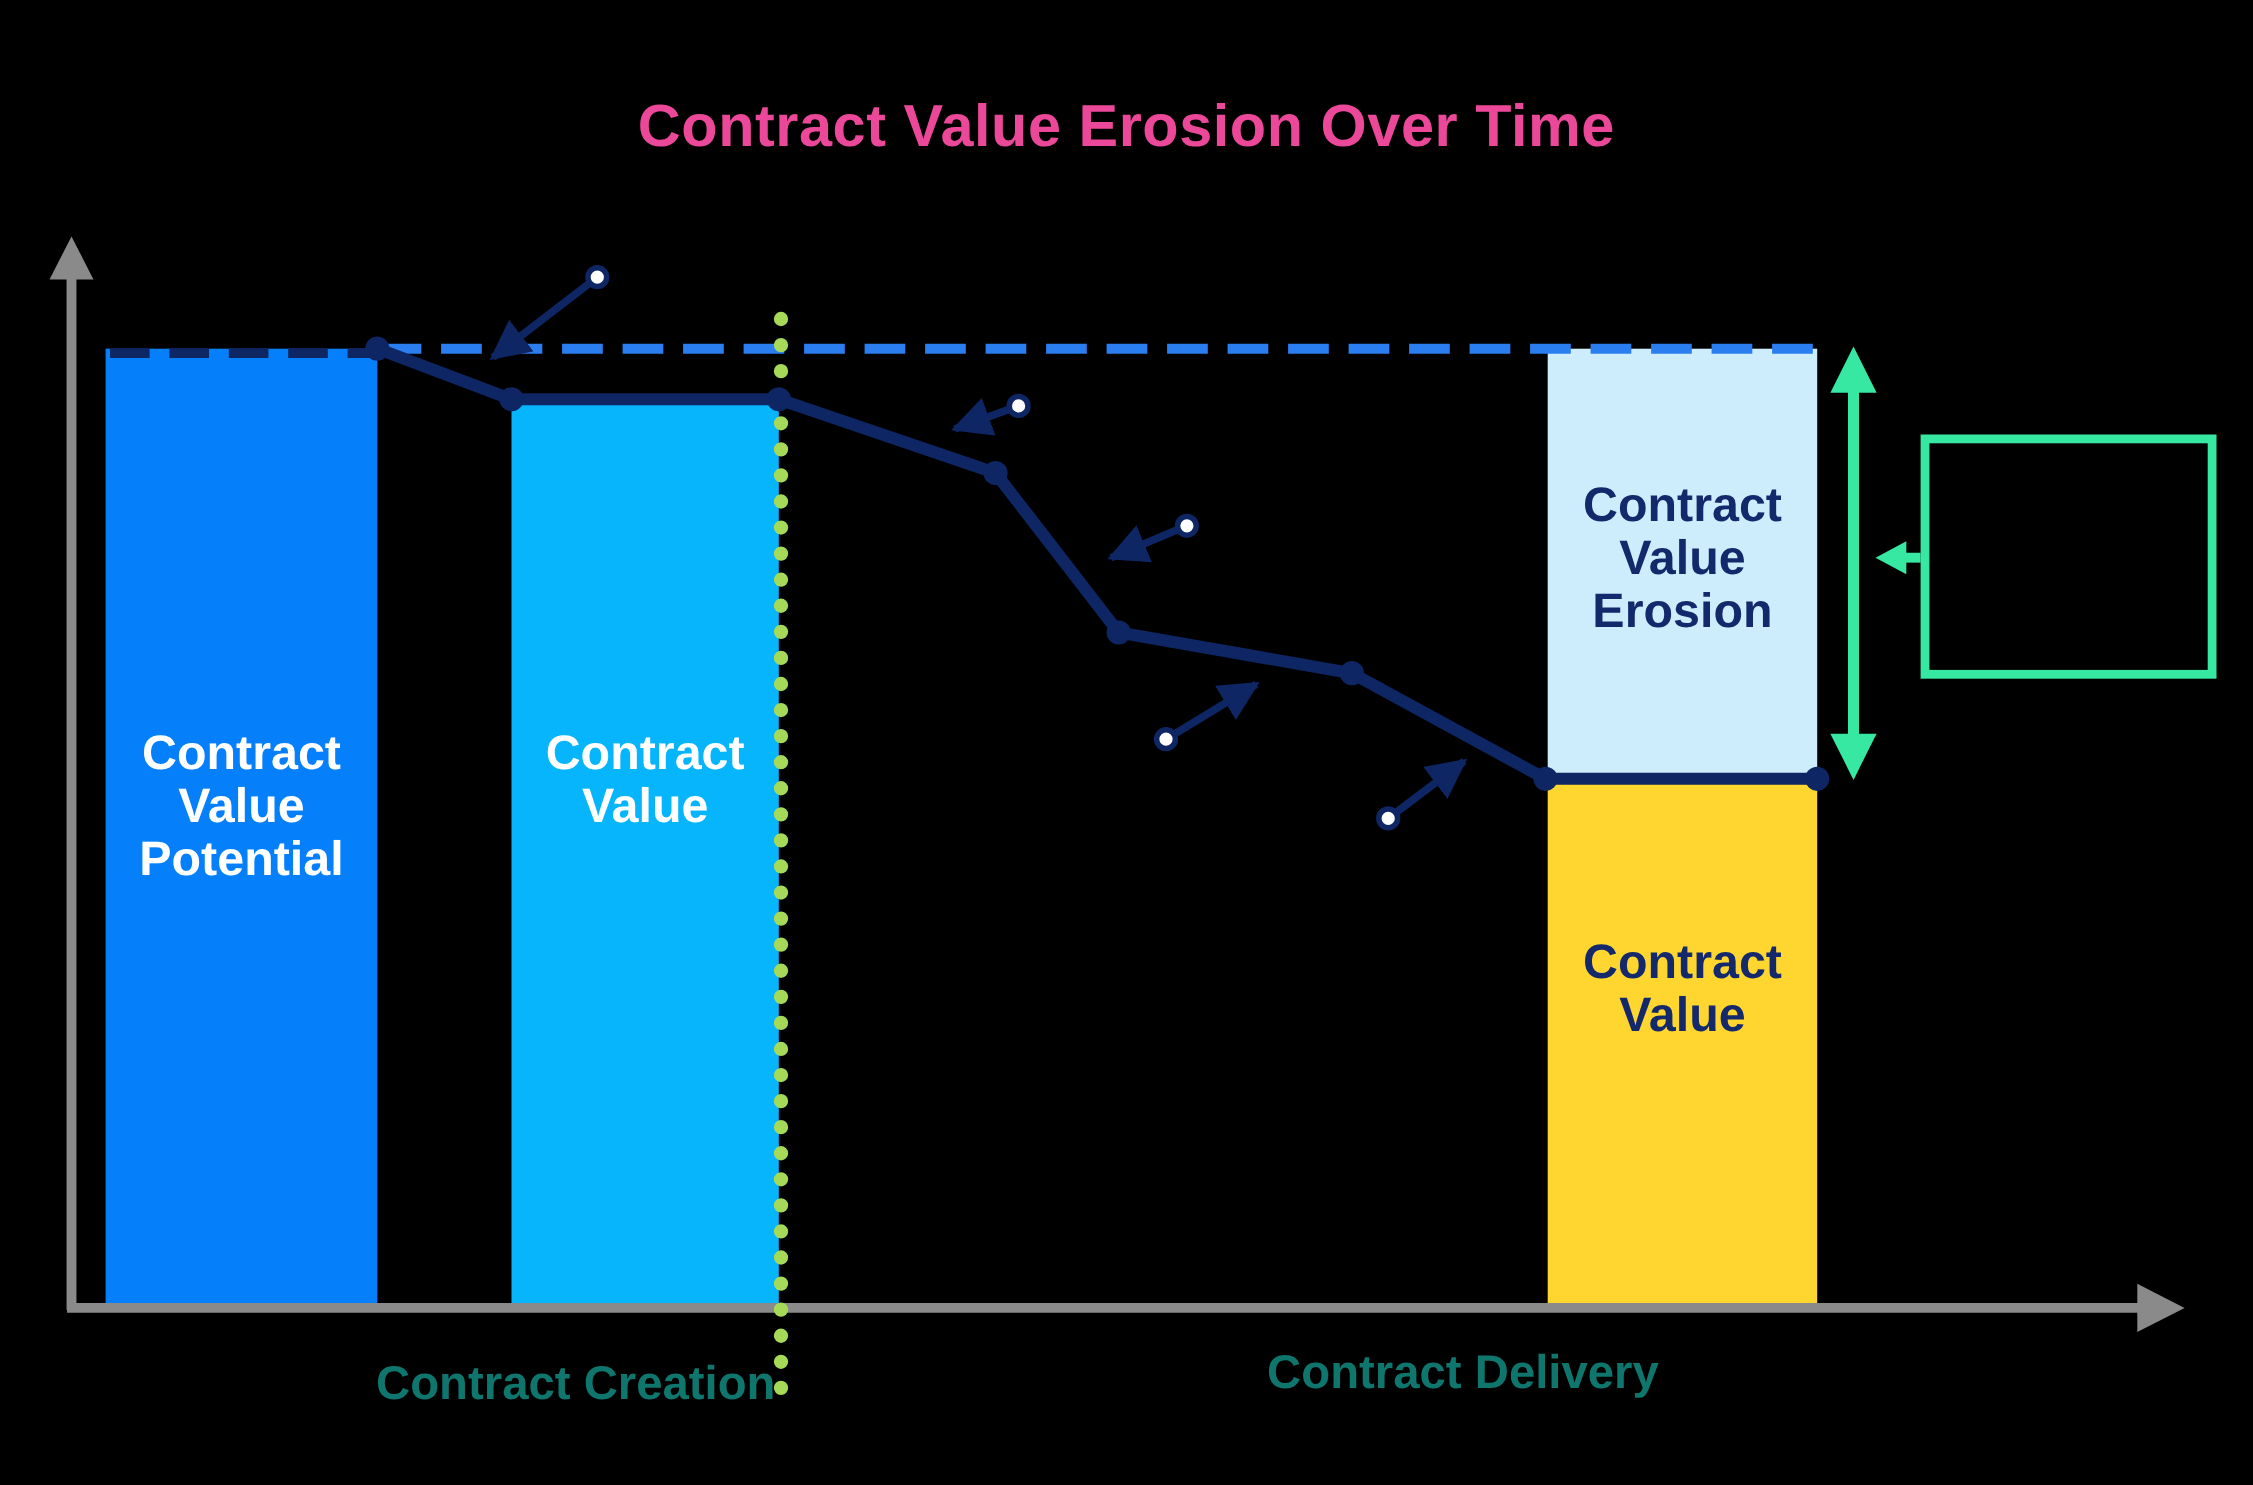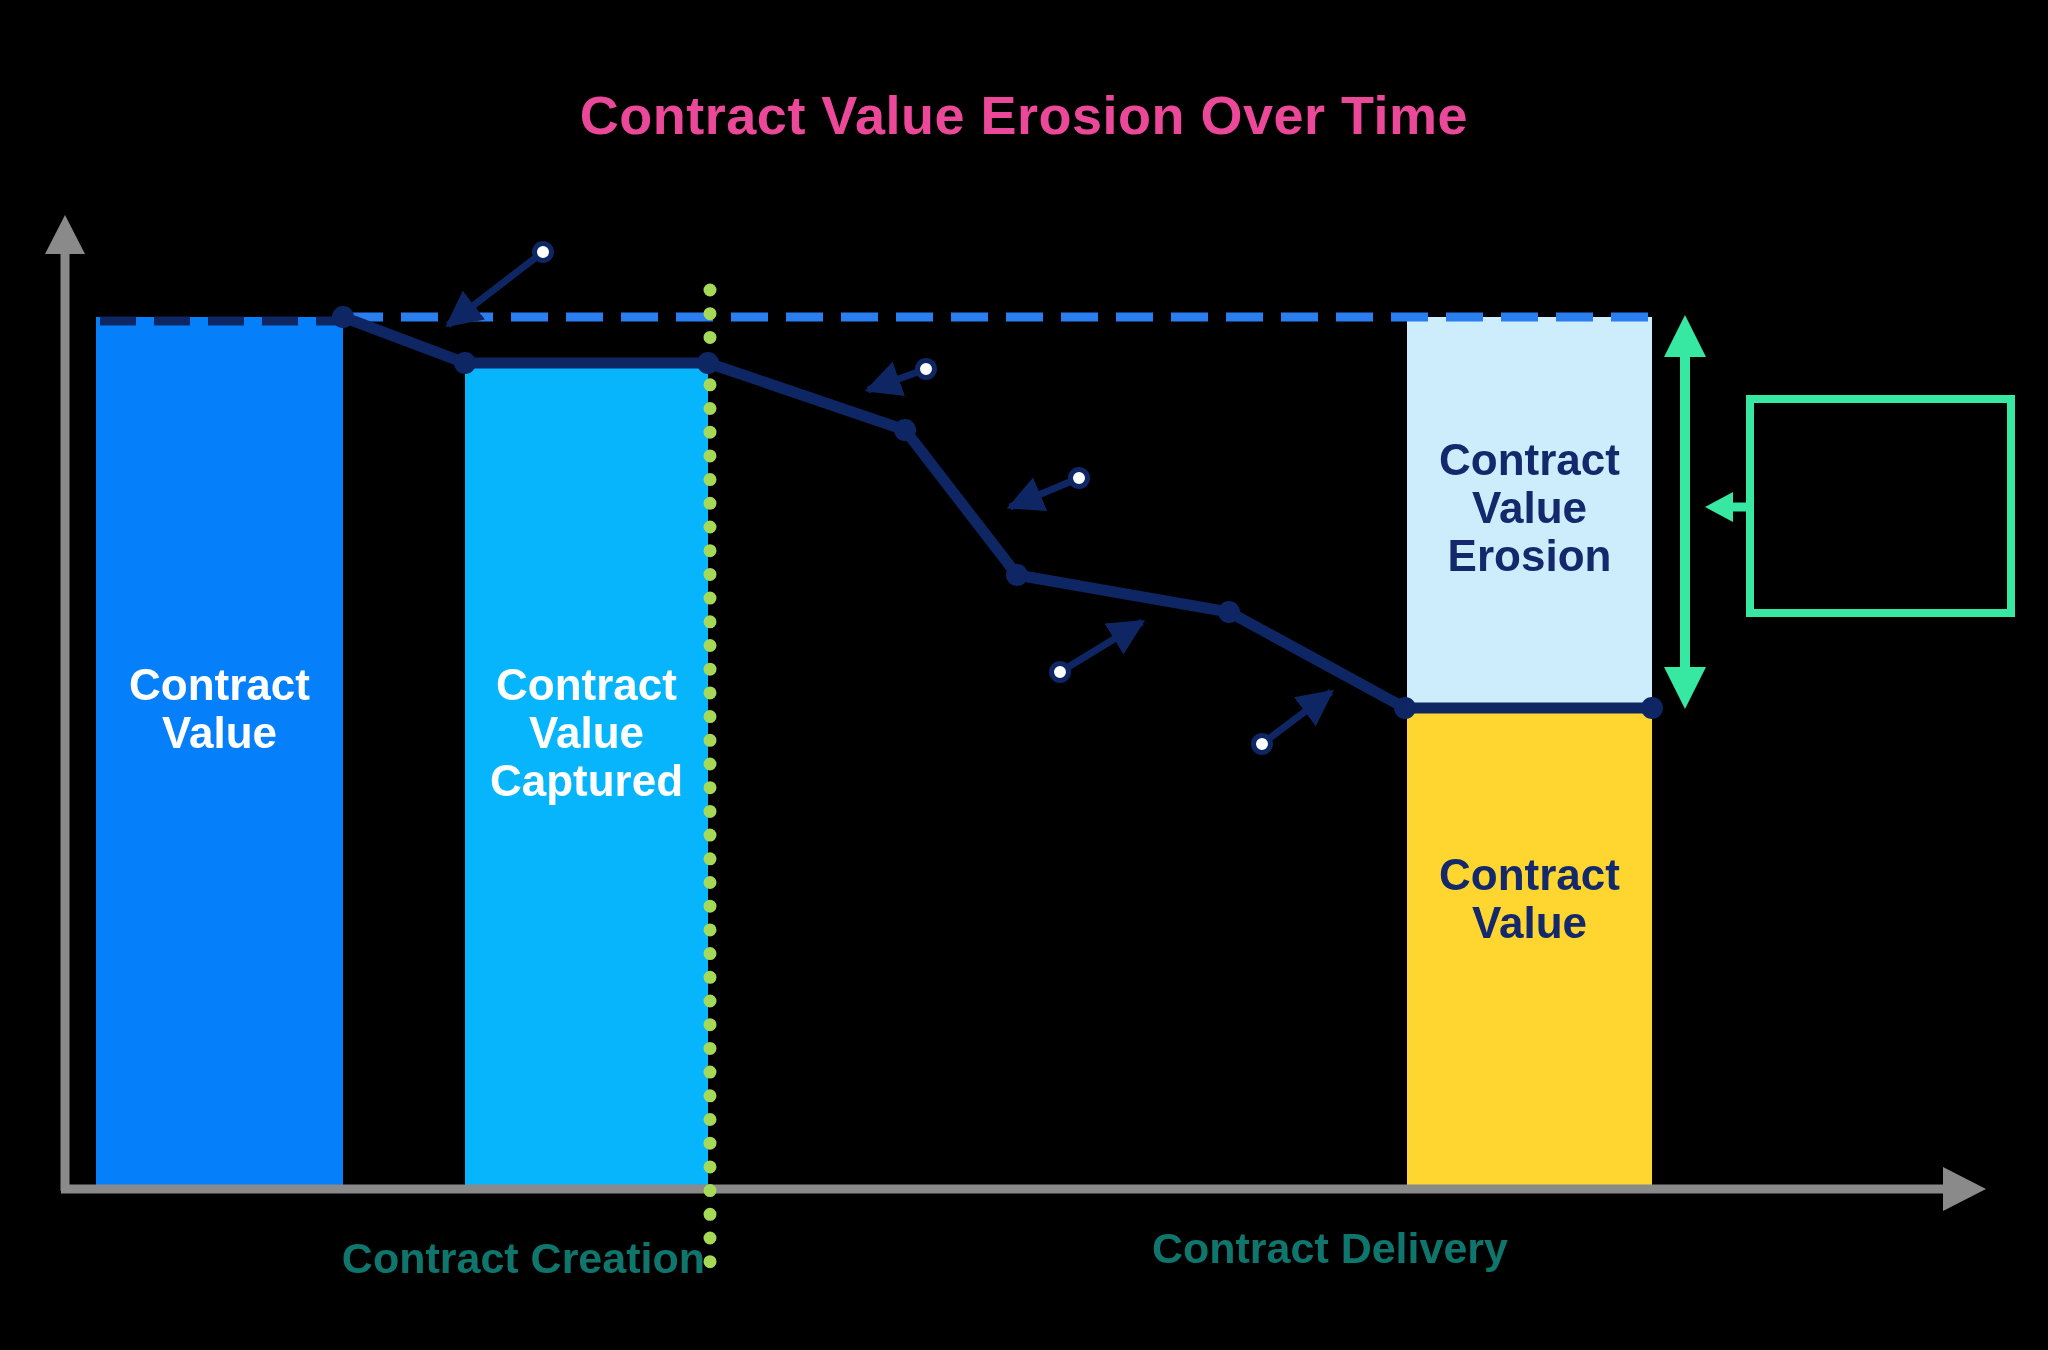--- a/index.html
+++ b/index.html
@@ -45,25 +45,25 @@
   <div class="title">Contract Value Erosion Over Time</div>
 
   <div class="bar bar-potential"></div>
   <div class="bar bar-captured"></div>
   <div class="bar bar-erosion"></div>
   <div class="bar bar-realized"></div>
 
   <div class="bar-label lbl-potential">
     <span>Contract</span>
     <span>Value</span>
+    <span>Potential</span>
   </div>
   <div class="bar-label lbl-captured">
     <span>Contract</span>
     <span>Value</span>
-    <span>Captured</span>
   </div>
   <div class="bar-label lbl-erosion">
     <span>Contract</span>
     <span>Value</span>
     <span>Erosion</span>
   </div>
   <div class="bar-label lbl-realized">
     <span>Contract</span>
     <span>Value</span>
   </div>

